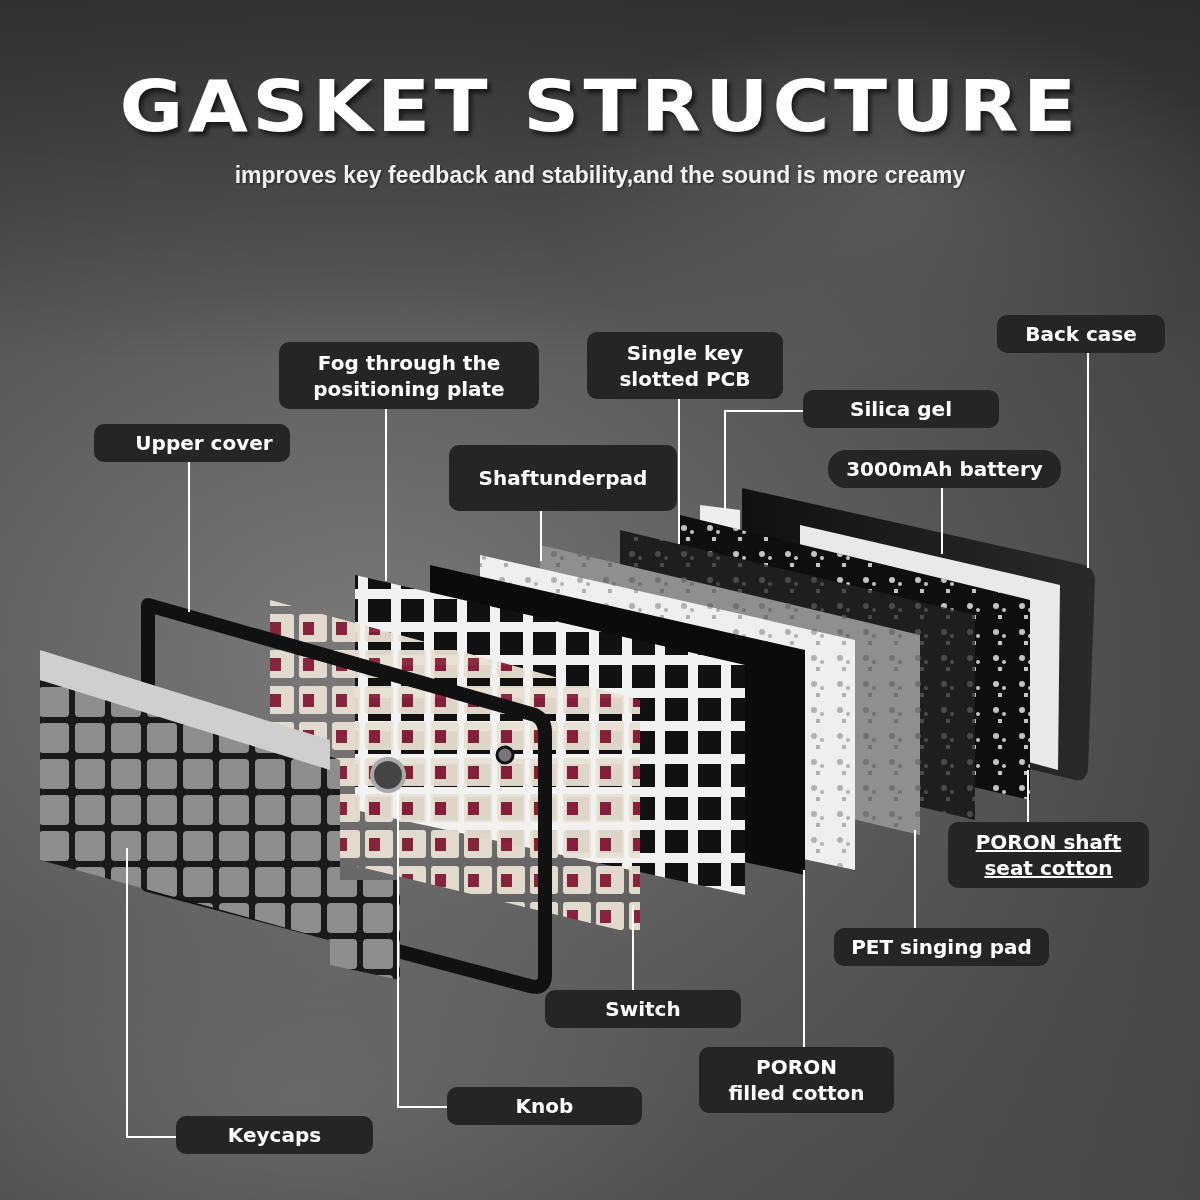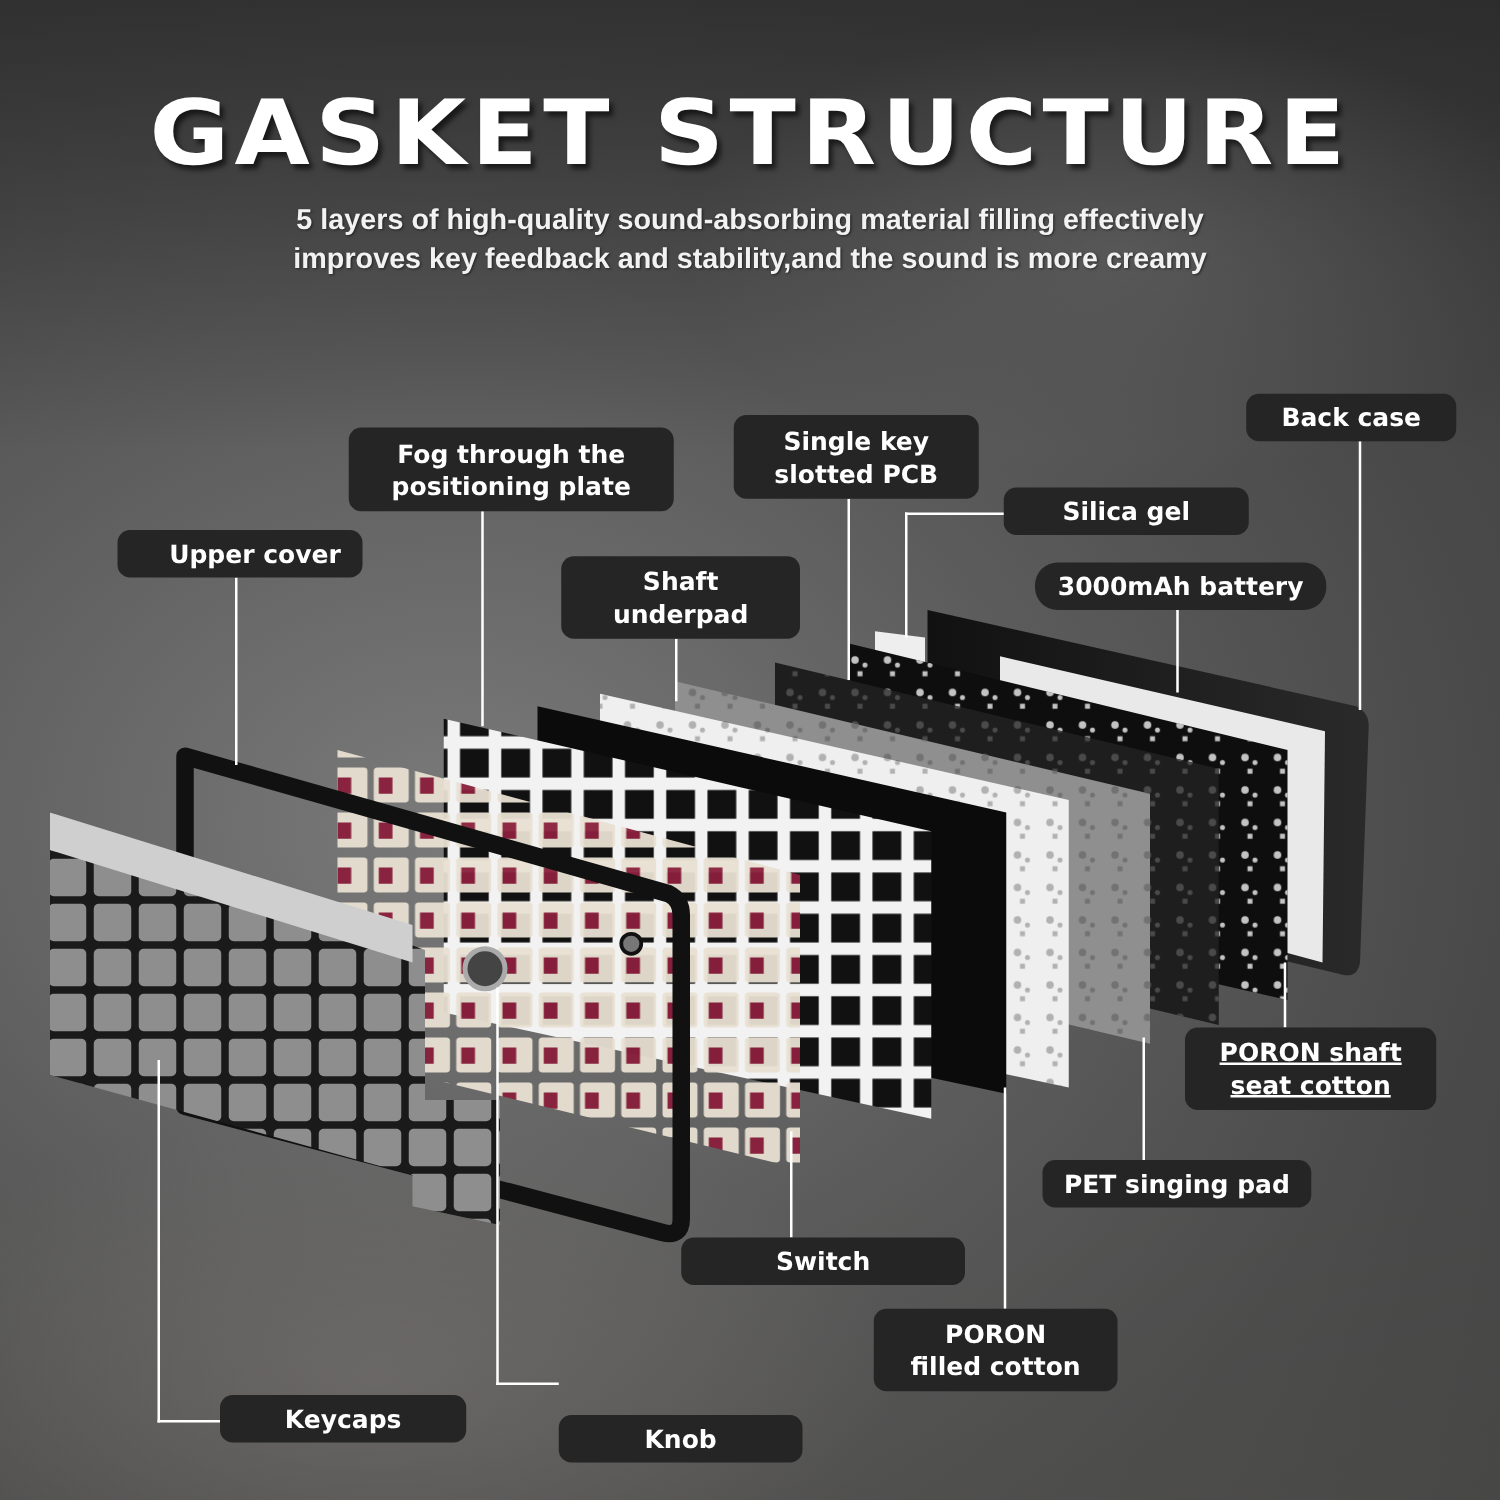--- a/index.html
+++ b/index.html
@@ -23,21 +23,20 @@
   .line{position:absolute;background:#fff;}
   .diagram{position:absolute;left:0;top:0;width:1200px;height:1200px;}
 </style>
 </head>
 <body>
 
 <div class="bg-haze"></div>
 
 <div class="title">GASKET STRUCTURE</div>
 <div class="subtitle">
-  <div>5 layers of high-quality sound-absorbing material filling effectively</div>
   <div>improves key feedback and stability,and the sound is more creamy</div>
 </div>
 
 <svg class="diagram" viewBox="0 0 1200 1200" xmlns="http://www.w3.org/2000/svg">
   <defs>
     <pattern id="holes" width="26" height="26" patternUnits="userSpaceOnUse">
       <circle cx="8" cy="8" r="3" fill="#fff"></circle>
         <circle cx="16" cy="12" r="2" fill="#fff"></circle>
         <rect x="10" y="17" width="4" height="4" fill="#fff"></rect>
     </pattern>
@@ -115,21 +114,21 @@
 <div class="line" style="left:126px;top:848px;width:2px;height:290px;"></div>
 <div class="line" style="left:126px;top:1136px;width:50px;height:2px;"></div>
 
 <div class="label" style="left:94px;top:424px;width:196px;height:38px;padding-left:32px;">
   <span>Upper cover</span>
 </div>
 <div class="label" style="left:279px;top:342px;width:260px;height:67px;flex-direction:column;">
   <span>Fog through the</span>
   <span>positioning plate</span>
 </div>
-<div class="label" style="left:449px;top:445px;width:191px;height:66px;flex-direction:column;">
+<div class="label" style="left:449px;top:445px;width:228px;height:66px;flex-direction:row;">
   <span>Shaft</span>
   <span>underpad</span>
 </div>
 <div class="label" style="left:587px;top:332px;width:196px;height:67px;flex-direction:column;">
   <span>Single key</span>
   <span>slotted PCB</span>
 </div>
 <div class="label" style="left:803px;top:390px;width:196px;height:38px;">
   <span>Silica gel</span>
 </div>
@@ -139,25 +138,25 @@
 <div class="label" style="left:997px;top:315px;width:168px;height:38px;">
   <span>Back case</span>
 </div>
 <div class="label" style="left:948px;top:822px;width:201px;height:66px;flex-direction:column;text-decoration:underline;">
   <span>PORON shaft</span>
   <span>seat cotton</span>
 </div>
 <div class="label" style="left:834px;top:928px;width:215px;height:38px;">
   <span>PET singing pad</span>
 </div>
-<div class="label" style="left:545px;top:990px;width:227px;height:38px;">
+<div class="label" style="left:545px;top:990px;width:196px;height:38px;">
   <span>Switch</span>
 </div>
 <div class="label" style="left:699px;top:1047px;width:195px;height:66px;flex-direction:column;">
   <span>PORON</span>
   <span>filled cotton</span>
 </div>
-<div class="label" style="left:447px;top:1087px;width:195px;height:38px;margin-top:45px;">
+<div class="label" style="left:447px;top:1087px;width:195px;height:38px;">
   <span>Knob</span>
 </div>
 <div class="label" style="left:176px;top:1116px;width:197px;height:38px;">
   <span>Keycaps</span>
 </div>
 
 </body></html>

